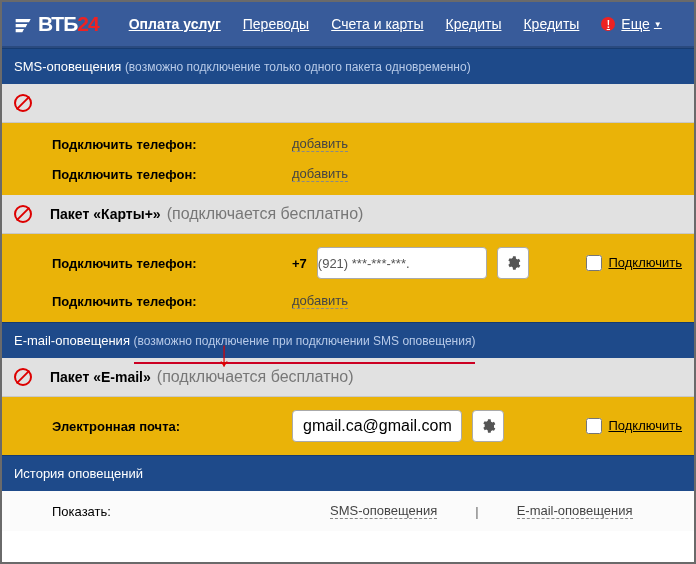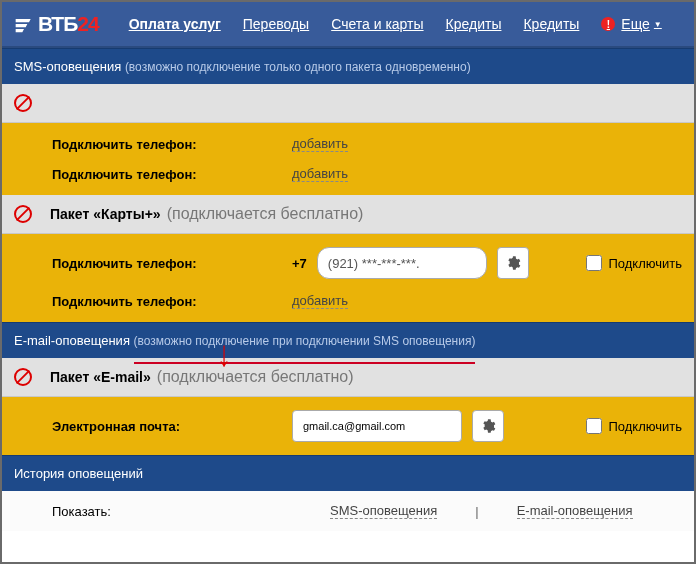--- a/index.html
+++ b/index.html
@@ -98,40 +98,40 @@
     font-weight:bold;
   }
   .form-row .addlink {
     color:#444; border-bottom:1px dashed #888;
     cursor:pointer;
   }
   .phone-group { display:flex; align-items:center; gap:10px;}
   .phone-group .prefix { font-weight:bold; }
   .phone-group input.phone {
     height:32px; width:170px;
-    border:1px solid #aaa; border-radius:12px;
-    padding:0 10px; font-size:13px;
+    border:1px solid #aaa; border-radius:4px;
+    padding:0 0; font-size:13px;
     color:#555;
   }
   .gear-btn {
     width:32px; height:32px;
     border:1px solid #aaa; border-radius:4px;
     background:#fff;
     display:flex; align-items:center; justify-content:center;
     cursor:pointer;
   }
   .gear-btn svg { width:16px; height:16px; fill:#555;}
-  .connect-group { display:flex; align-items:center; gap:6px; margin-left:auto;}
+  .connect-group { display:flex; gap:6px; margin-left:auto;text-decoration:underline;}
   .connect-group input[type=checkbox]{
     width:16px; height:16px;
   }
   .email-input {
     height:32px; width:170px;
     border:1px solid #aaa; border-radius:4px;
-    padding:0 10px; font-size:11px;
+    padding:0 10px; font-size:16px;
   }
   .arrow-annot {
     position:absolute; left:215px; top:336px; color:#d00;
     font-size:28px; font-weight:bold;
     pointer-events:none;
     transform: scaleY(1.3);
   }
   .container { position:relative; }
   .hist-body { background:#fbfbfb; padding:12px 12px 12px 50px; display:flex; align-items:center; gap:38px;}
   .hist-body .hlabel { width:240px;}

